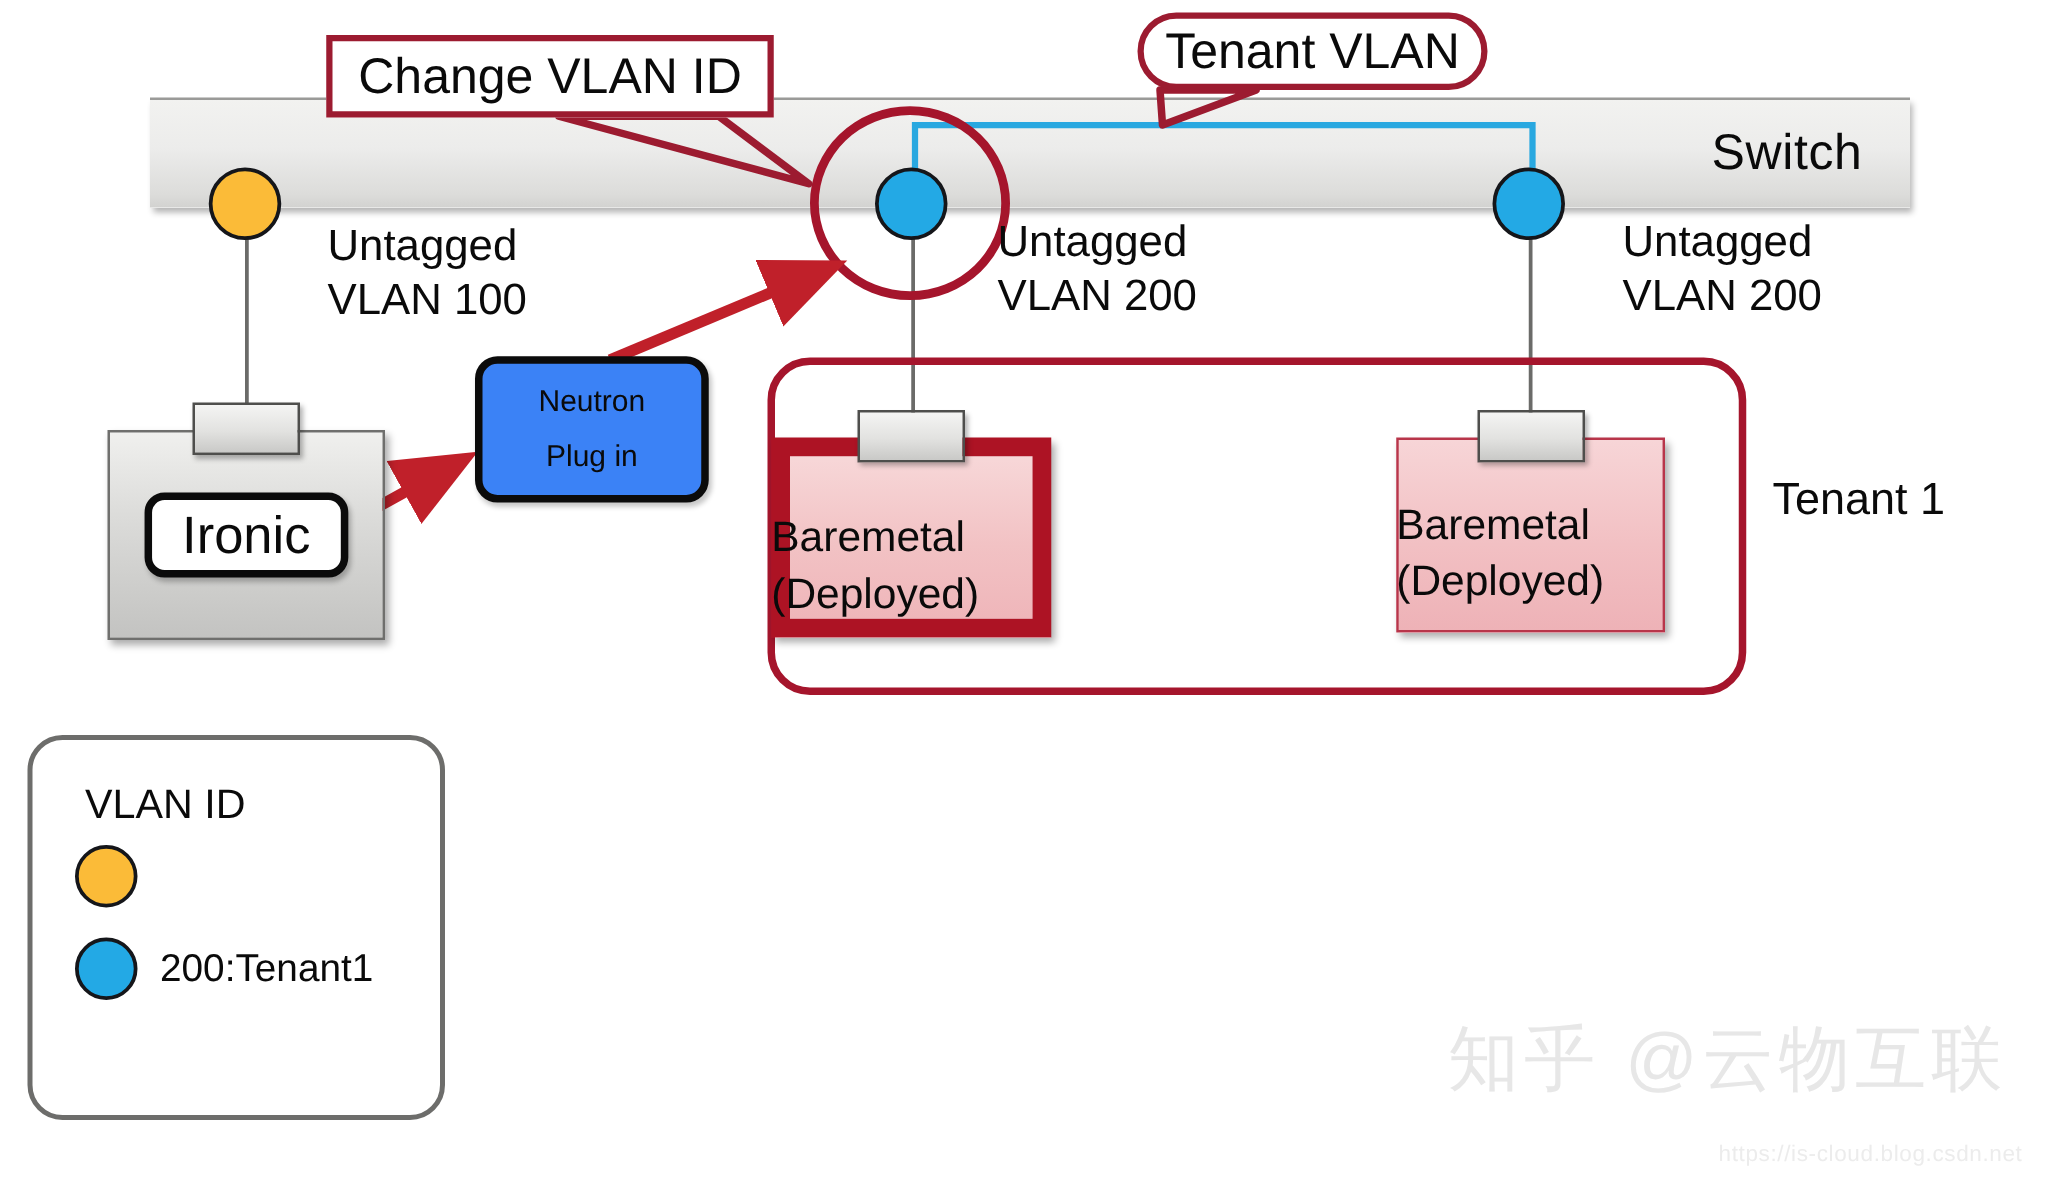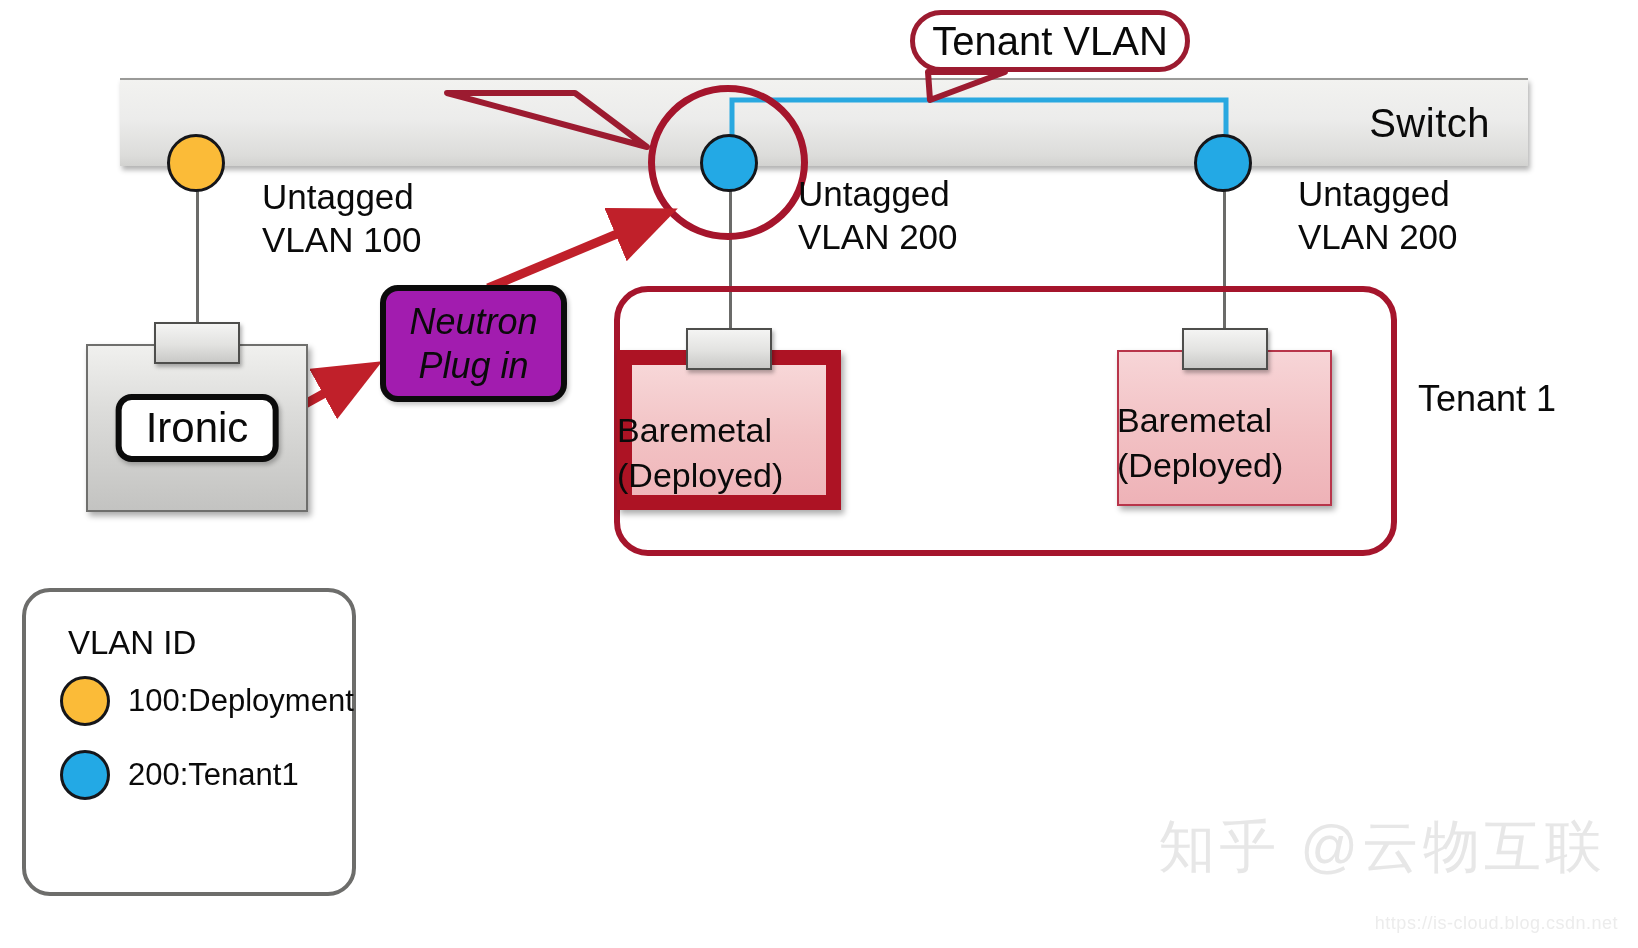--- a/index.html
+++ b/index.html
@@ -78,24 +78,24 @@
     font-size:42px;color:#0a0a0a;padding:4px 24px;white-space:nowrap;
     box-shadow:2px 3px 4px rgba(0,0,0,.25);
   }
   .srv-text{
     position:absolute;left:0;width:100%;text-align:left;
     font-size:34px;line-height:45px;color:#0a0a0a;white-space:pre;
   }
 
   
   .plugin-box{
-    position:absolute;border:6px solid #0b0b0b;border-radius:18px;background:#a21caf;
+    position:absolute;border:6px solid #0b0b0b;border-radius:18px;background:#3b82f6;
     display:flex;align-items:center;justify-content:center;text-align:center;
-    font-size:36px;line-height:44px;color:#0a0a0a;white-space:pre;
-    box-shadow:2px 3px 4px rgba(0,0,0,.22);z-index:4;font-style:italic;
+    font-size:24px;line-height:44px;color:#0a0a0a;white-space:pre;
+    box-shadow:2px 3px 4px rgba(0,0,0,.22);z-index:4;
   }
 
   
   .tenant-box{
     position:absolute;border:6px solid #a5152c;border-radius:34px;background:transparent;
   }
   .tenant-label{position:absolute;font-size:36px;color:#0a0a0a;white-space:nowrap;margin-top:36px;}
 
   
   .legend{
@@ -141,20 +141,21 @@
   <div class="port blue" style="left:700px;top:134px;"></div>
   <div class="port blue" style="left:1194px;top:134px;"></div>
 
   <div class="port-label" style="left:262px;top:175px;">Untagged
 VLAN 100</div>
   <div class="port-label" style="left:798px;top:172px;">Untagged
 VLAN 200</div>
   <div class="port-label" style="left:1298px;top:172px;">Untagged
 VLAN 200</div>
 
+  <div class="callout" style="left:261px;top:28px;width:358px;height:66px;">Change VLAN ID</div>
 
   <div class="callout" style="left:910px;top:10px;width:280px;height:62px;border-radius:31px;">Tenant VLAN</div>
 
   <svg class="overlay">
 
     <polygon points="447,93 647,147 575,93" fill="none" stroke="#9c1b30" stroke-width="6" stroke-linejoin="round"></polygon>
 
     <polygon points="928,72 1005,72 930,100" fill="none" stroke="#9c1b30" stroke-width="6" stroke-linejoin="round"></polygon>
 
     <defs>
@@ -190,21 +191,20 @@
     <div class="nic"></div>
     <div class="body pink-thin" style="height:156px;"></div>
     <div class="srv-text" style="top:70px;">Baremetal
 (Deployed)</div>
   </div>
 
   <div class="legend" style="left:22px;top:588px;width:326px;height:300px;">
     <div class="legend-title">VLAN ID</div>
     <div class="legend-row" style="top:84px;">
       <span class="legend-dot" style="background:#fbbb38;"></span>
-      <span class="legend-text">100:Deployment</span>
     </div>
     <div class="legend-row" style="top:158px;">
       <span class="legend-dot" style="background:#23a9e5;"></span>
       <span class="legend-text">200:Tenant1</span>
     </div>
   </div>
 
   <div class="wm">知乎 @云物互联</div>
   <div class="wm-url">https://is-cloud.blog.csdn.net</div>
 

